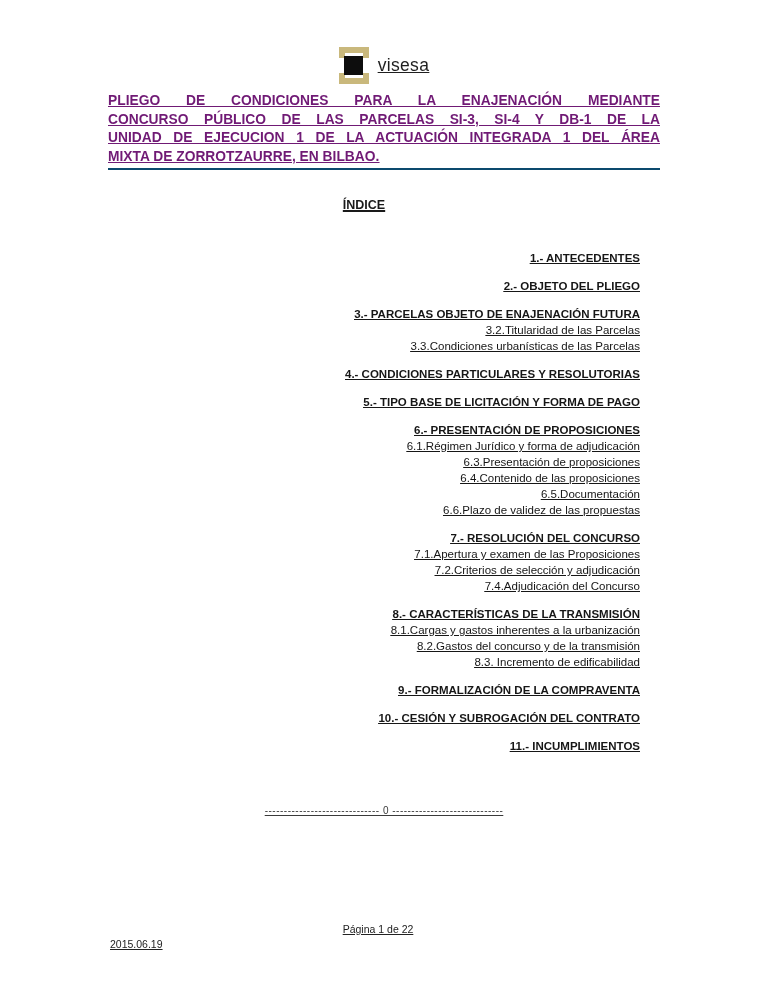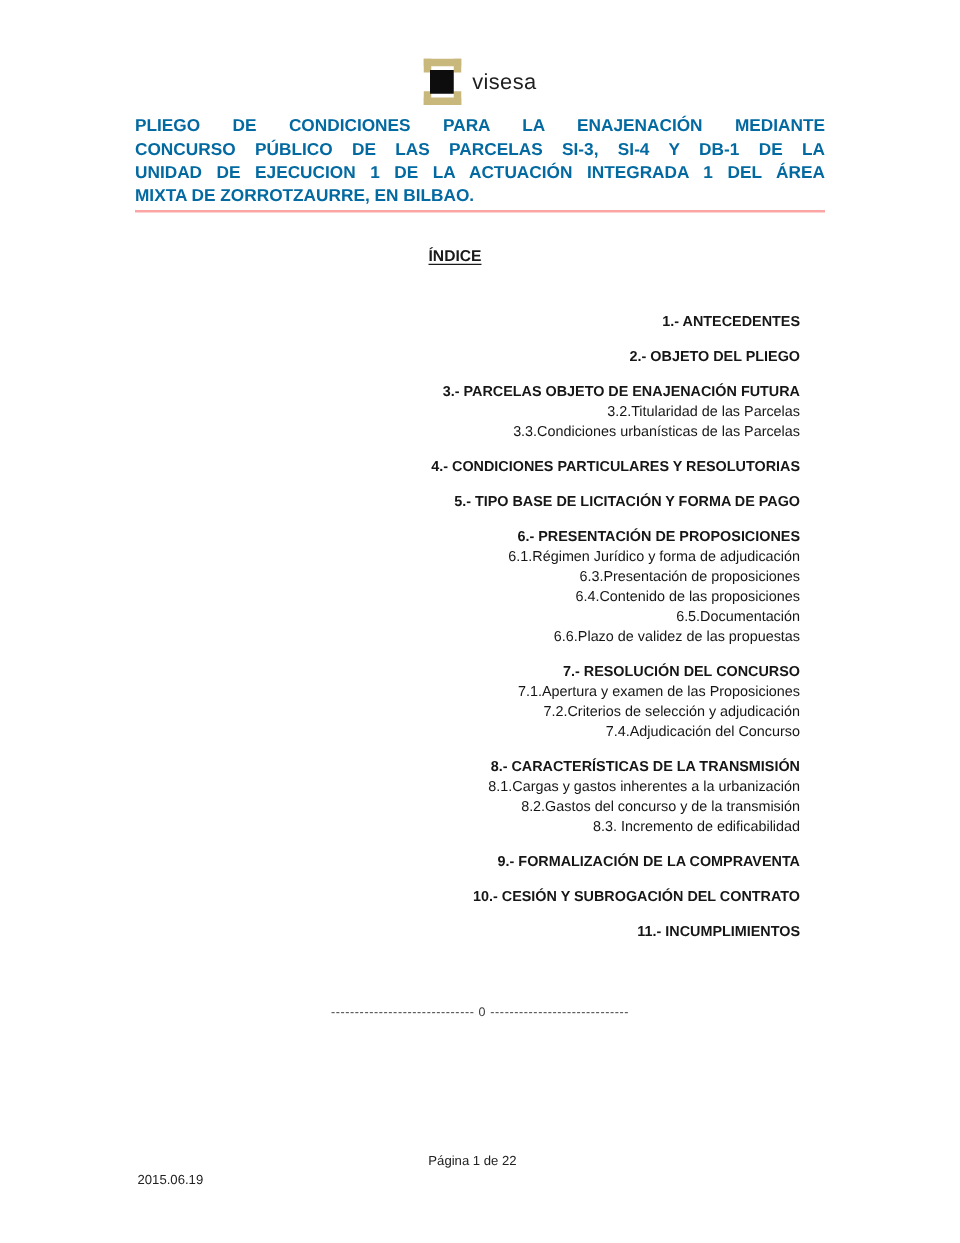--- a/index.html
+++ b/index.html
@@ -1,15 +1,15 @@
 <!DOCTYPE html>
 <html><head>
 <meta charset="utf-8">
 <style>
-  * { margin:0; padding:0; box-sizing:border-box; }
+  * { margin:0; padding:0; box-sizing:border-box;text-decoration:underline; }
   html,body { background:#ffffff; }
   body {
     position:relative;
     width:768px; height:994px;
     font-family:"Liberation Sans", sans-serif;
     color:#1a1a1a;
     overflow:hidden;
   }
 
   
@@ -26,22 +26,22 @@
   .lm-bot    { bottom:0; left:0; right:0; height:6px; }
   .lm-bot-l  { bottom:0; left:0; width:6px; height:11px; }
   .lm-bot-r  { bottom:0; right:0; width:6px; height:11px; }
   .lm-square { position:absolute; left:5px; top:9px; width:19px; height:19px; background:#0d0d0d; }
   .logo-text { font-size:17.5px; color:#1f1f1f; letter-spacing:0.3px; }
 
   
   .doc-title {
     position:absolute; top:92px; left:108px; width:552px;
     font-weight:bold; font-size:13.8px; line-height:18.5px;
-    color:#0369a1;
-    border-bottom:2px solid #fca5a5; padding-bottom:2px;
+    color:#701a75;
+    border-bottom:2px solid #0c4a6e; padding-bottom:2px;
   }
   .title-line { text-align:justify; text-align-last:justify; }
   .title-line.last { text-align:left; text-align-last:left; }
 
   
   .indice-heading {
     position:absolute; top:198px; left:108px; width:552px;
     text-align:center; font-weight:bold; font-size:12.5px;
   }
   .indice-heading span {

